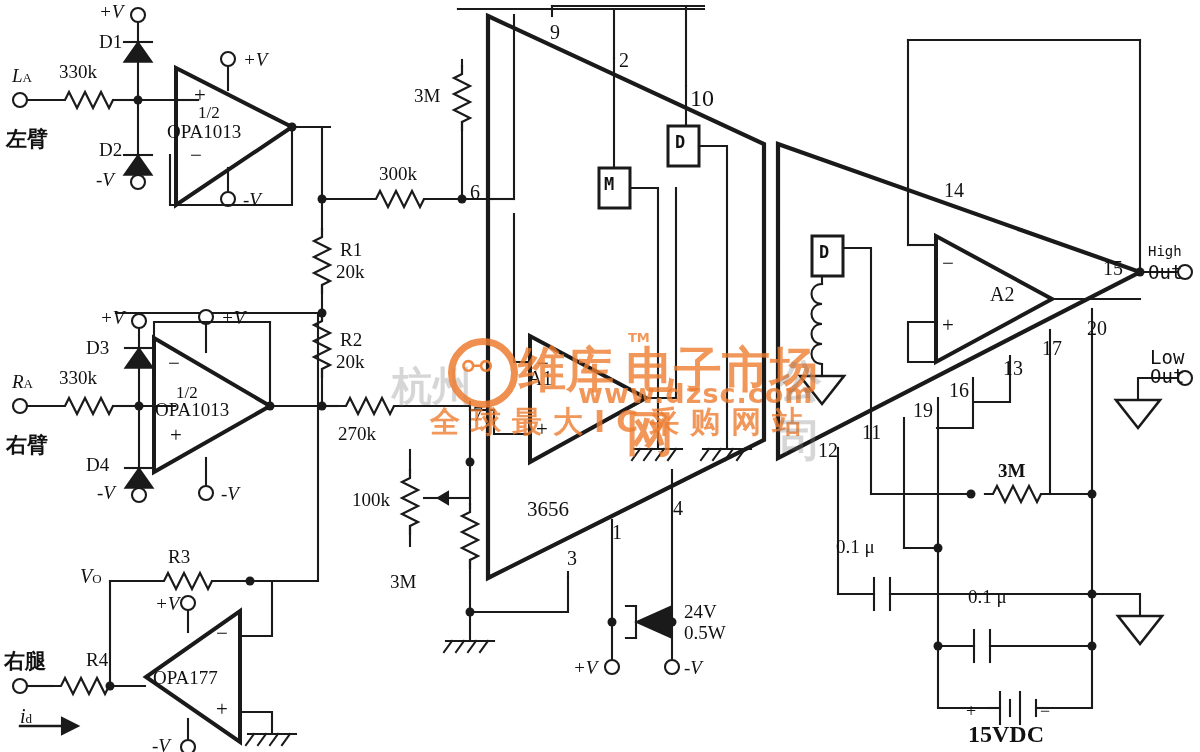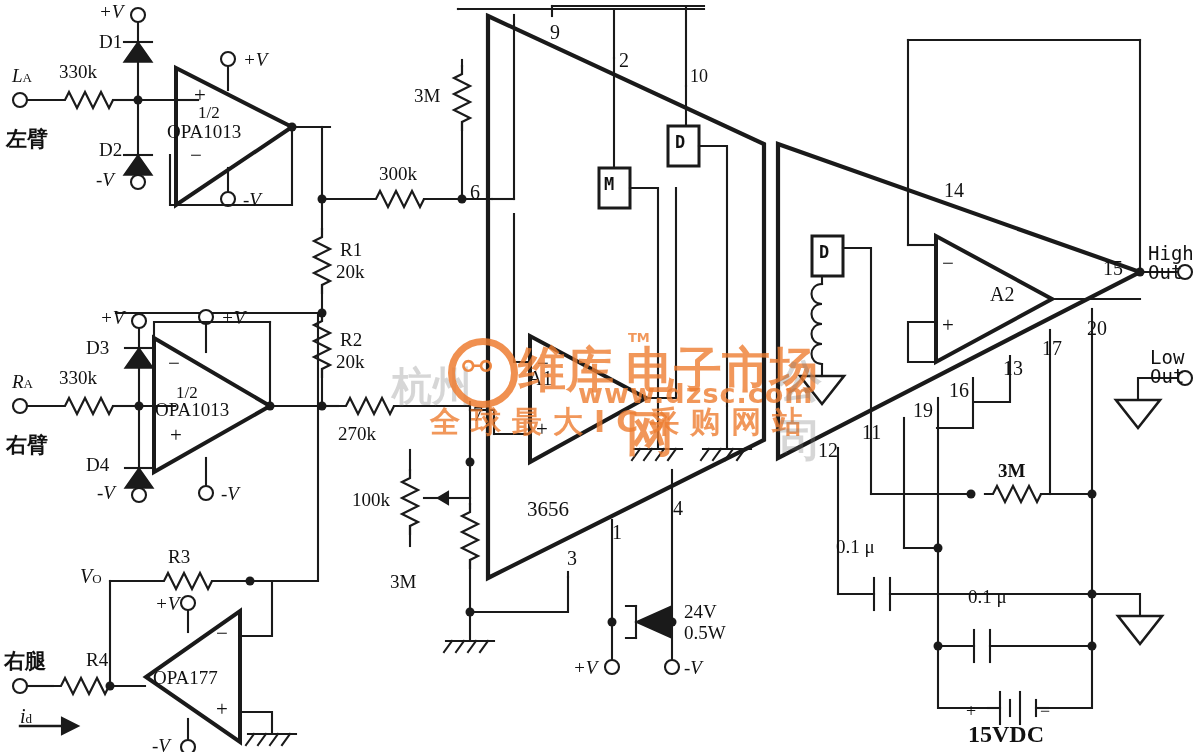--- a/index.html
+++ b/index.html
@@ -374,21 +374,21 @@
   <div class="lbl" style="left:336px;top:262px;font-size:19px;">20k</div>
   <div class="lbl" style="left:340px;top:330px;font-size:19px;">R2</div>
   <div class="lbl" style="left:336px;top:352px;font-size:19px;">20k</div>
   <div class="lbl" style="left:338px;top:424px;font-size:19px;">270k</div>
   <div class="lbl" style="left:352px;top:490px;font-size:19px;">100k</div>
   <div class="lbl" style="left:414px;top:86px;font-size:19px;">3M</div>
   <div class="lbl" style="left:390px;top:572px;font-size:19px;">3M</div>
 
   <div class="lbl" style="left:550px;top:22px;font-size:20px;">9</div>
   <div class="lbl" style="left:619px;top:50px;font-size:20px;">2</div>
-  <div class="lbl" style="left:690px;top:67px;font-size:18px;">10</div>
+  <div class="lbl" style="left:690px;top:86px;font-size:24px;">10</div>
   <div class="lbl" style="left:470px;top:182px;font-size:20px;">6</div>
   <div class="lbl" style="left:473px;top:404px;font-size:20px;">7</div>
   <div class="lbl" style="left:567px;top:548px;font-size:20px;">3</div>
   <div class="lbl" style="left:612px;top:522px;font-size:20px;">1</div>
   <div class="lbl" style="left:673px;top:498px;font-size:20px;">4</div>
 
   <div class="lbl" style="left:604px;top:176px;font-size:17px;font-weight:700;font-family:'DejaVu Sans Mono',monospace;">M</div>
   <div class="lbl" style="left:675px;top:134px;font-size:17px;font-weight:700;font-family:'DejaVu Sans Mono',monospace;">D</div>
   <div class="lbl" style="left:819px;top:244px;font-size:17px;font-weight:700;font-family:'DejaVu Sans Mono',monospace;">D</div>
 
@@ -416,21 +416,21 @@
   <div class="lbl" style="left:942px;top:252px;font-size:21px;">−</div>
   <div class="lbl" style="left:942px;top:314px;font-size:21px;">+</div>
 
   <div class="lbl" style="left:998px;top:461px;font-size:19px;font-weight:700;">3M</div>
   <div class="lbl" style="left:836px;top:537px;font-size:19px;">0.1 μ</div>
   <div class="lbl" style="left:968px;top:587px;font-size:19px;">0.1 μ</div>
   <div class="lbl" style="left:966px;top:702px;font-size:18px;">+</div>
   <div class="lbl" style="left:1040px;top:702px;font-size:18px;">−</div>
   <div class="lbl" style="left:968px;top:722px;font-size:24px;font-weight:700;">15VDC</div>
 
-  <div class="lbl" style="left:1148px;top:244px;font-size:19px;font-family:'DejaVu Sans Mono',monospace;">High</div>
+  <div class="lbl" style="left:1148px;top:244px;font-size:14px;font-family:'DejaVu Sans Mono',monospace;">High</div>
   <div class="lbl" style="left:1148px;top:263px;font-size:19px;font-family:'DejaVu Sans Mono',monospace;">Out</div>
   <div class="lbl" style="left:1150px;top:348px;font-size:19px;font-family:'DejaVu Sans Mono',monospace;">Low</div>
   <div class="lbl" style="left:1150px;top:367px;font-size:19px;font-family:'DejaVu Sans Mono',monospace;">Out</div>
 
   <div class="lbl" style="left:80px;top:566px;font-size:20px;"><span class="ital">V</span><span style="font-size:13px;">O</span></div>
   <div class="lbl" style="left:168px;top:547px;font-size:19px;">R3</div>
   <div class="lbl cn" style="left:4px;top:650px;font-size:21px;">右腿</div>
   <div class="lbl" style="left:56px;top:650px;font-size:19px;margin-left:30px;">R4</div>
   <div class="lbl" style="left:20px;top:706px;font-size:20px;"><span class="ital">i</span><span style="font-size:13px;">d</span></div>
   <div class="lbl ital" style="left:155px;top:594px;font-size:19px;">+V</div>

